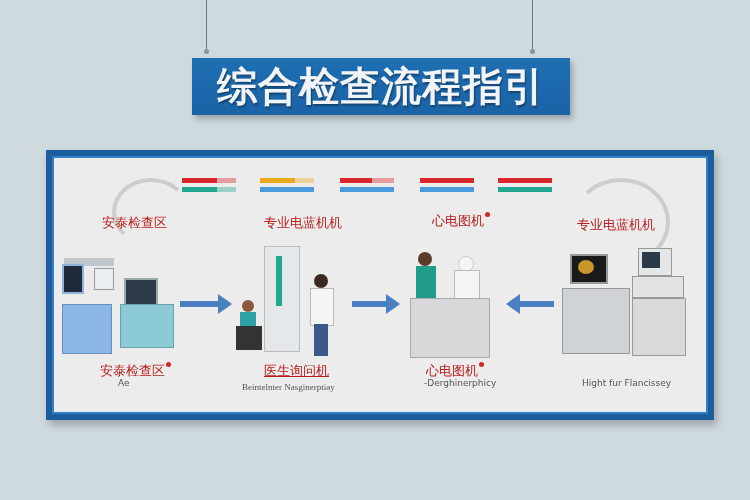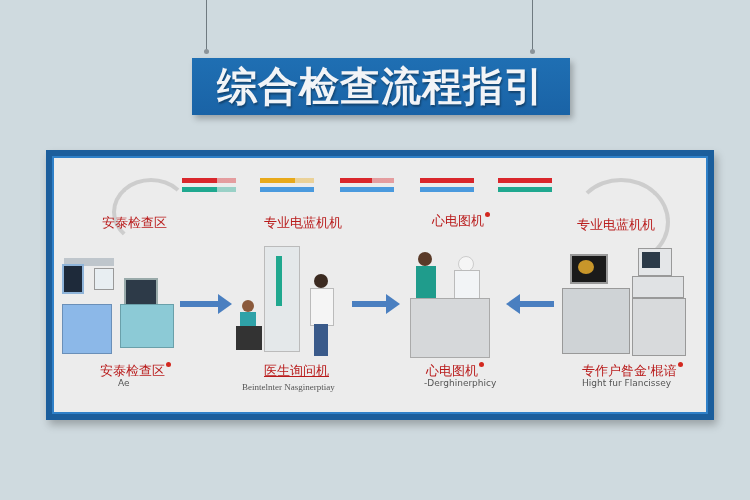--- a/index.html
+++ b/index.html
@@ -113,15 +113,14 @@
 
   <div class="label" style="left:48px;top:206px;"><span>安泰检查区</span><span class="dot"></span></div>
   <div class="sub" style="left:66px;top:222px;">Ae</div>
 
   <div class="label" style="left:212px;top:206px;text-decoration:underline;">医生询问机</div>
   <div class="sub" style="left:190px;top:226px;font-family:Liberation Serif, serif;">Beintelnter Nasginerptiay</div>
 
   <div class="label" style="left:374px;top:206px;"><span>心电图机</span><span class="dot"></span></div>
   <div class="sub" style="left:372px;top:222px;">-Derghinerphicy</div>
 
-  <div class="label" style="left:530px;top:206px;"><span>专作户昝金'棍谙</span><span class="dot"></span></div>
   <div class="sub" style="left:530px;top:222px;">Hight fur Flancissey</div>
 </div>
 
 </body></html>

